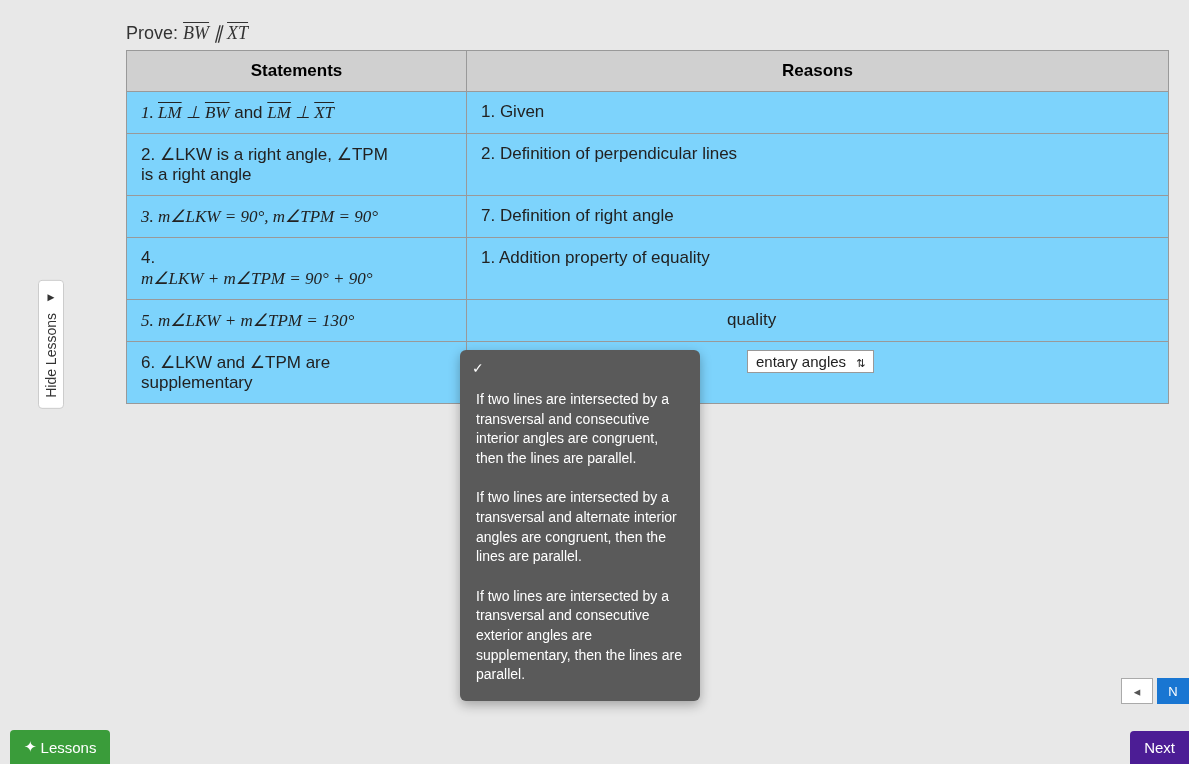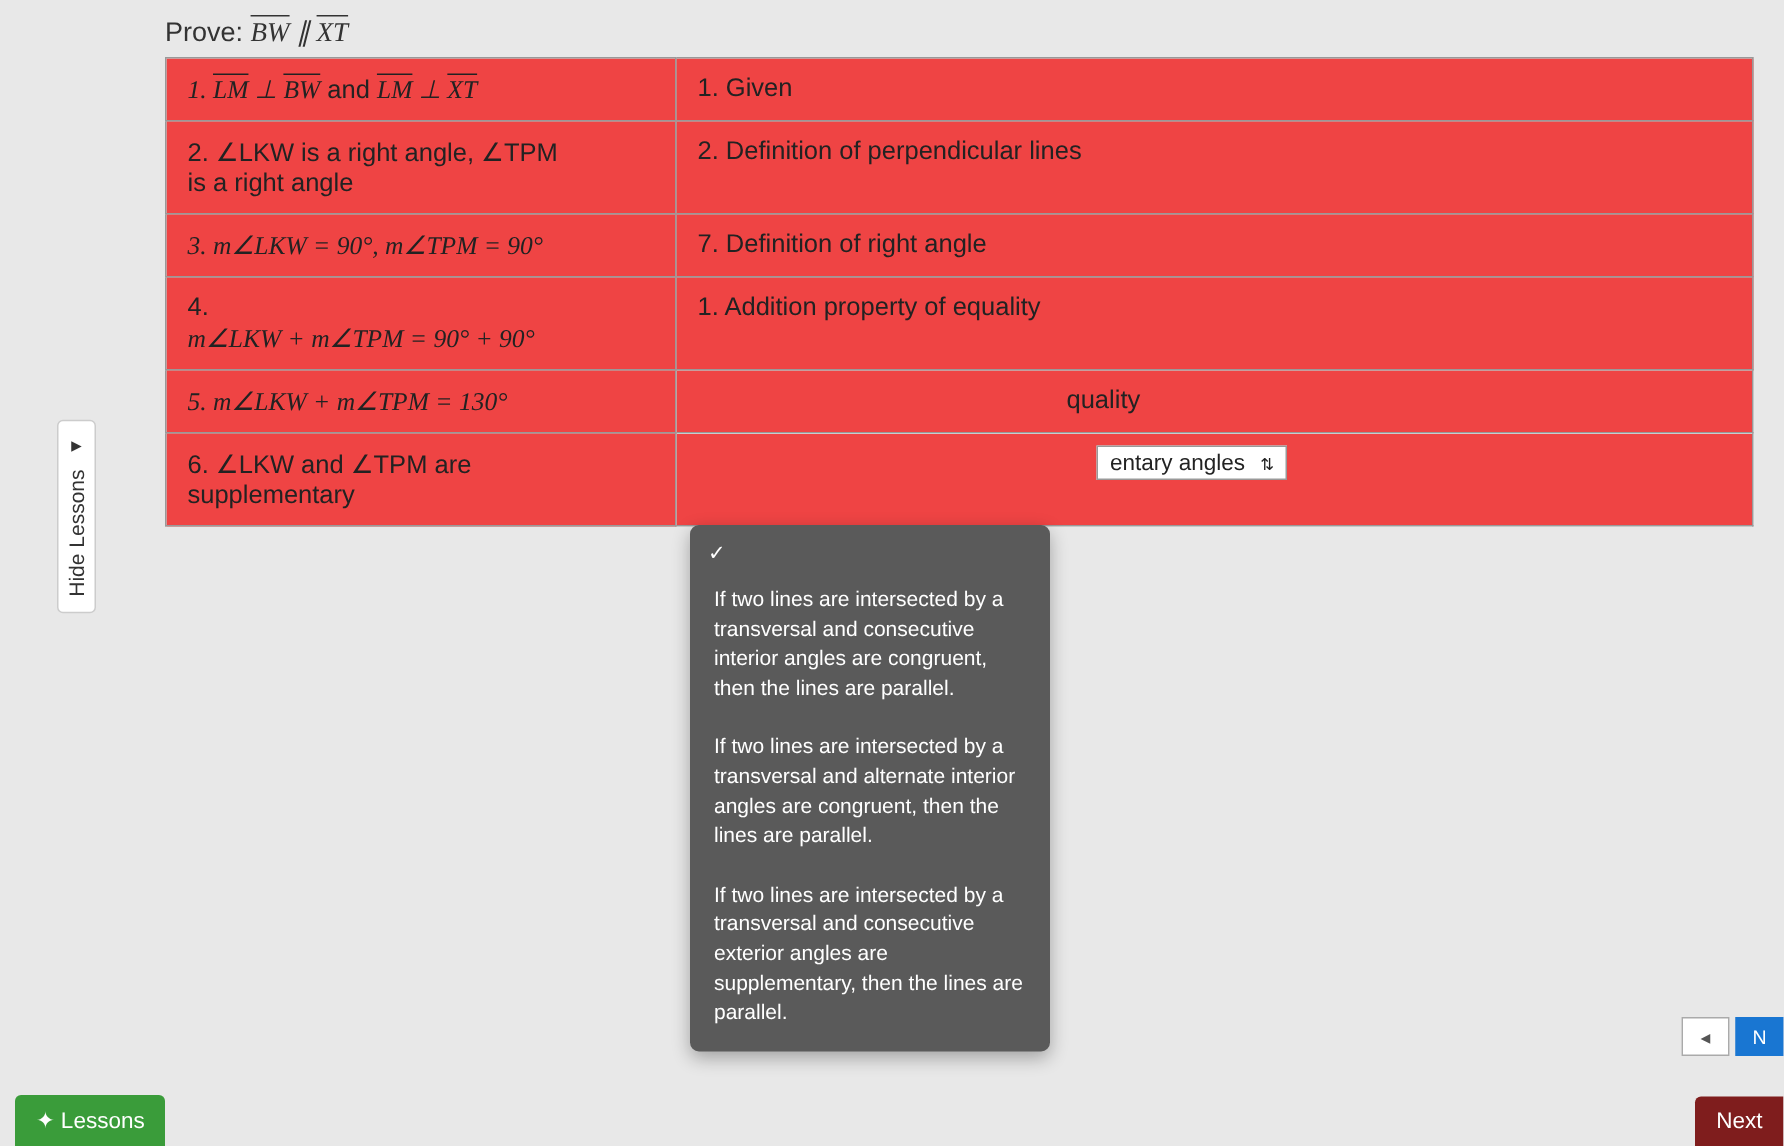--- a/index.html
+++ b/index.html
@@ -1,33 +1,33 @@
 <!DOCTYPE html>
 <html><head>
 <meta charset="utf-8">
 <style>
 *{box-sizing:border-box;margin:0;padding:0}
 body{font-family:Arial,Helvetica,sans-serif;background:#e8e8e8;width:1189px;height:764px;overflow:hidden;position:relative}
-.content{position:absolute;left:110px;top:0;right:0;padding:10px 20px 0 0}
+.content{position:absolute;left:126px;top:0;right:0;padding:22px 20px 0 0}
 .prove{font-size:18px;color:#333;margin-bottom:6px}
 .desc{font-size:17px;color:#333;line-height:1.4;margin-bottom:18px}
 .ovl{text-decoration:overline}
 .tbl{width:100%;border-collapse:collapse;background:#fff}
 .tbl th{background:#d0d0d0;border:1px solid #999;padding:10px 14px;font-size:17px;font-weight:bold;text-align:center}
-.tbl td{border:1px solid #999;padding:10px 14px;font-size:17px;color:#222;vertical-align:top;background:#ef4444}
+.tbl td{border:1px solid #999;padding:10px 14px;font-size:17px;color:#222;vertical-align:top;background:#7dd3fc}
 .tbl td:first-child{width:340px}
 .math{font-style:italic;font-family:'Times New Roman',serif}
 .sidebar{position:absolute;left:38px;top:280px;background:#fff;border:1px solid #ccc;border-radius:4px;padding:10px 4px;writing-mode:vertical-rl;transform:rotate(180deg);font-size:14px;color:#333;display:flex;align-items:center;gap:6px}
 .dropdown{position:absolute;left:460px;top:350px;width:240px;background:#5a5a5a;color:#fff;border-radius:6px;padding:6px 0;font-size:14px;box-shadow:0 4px 12px rgba(0,0,0,.3);z-index:10}
 .dd-check{padding:4px 12px;color:#fff}
 .dd-item{padding:10px 16px;line-height:1.4;cursor:pointer}
 .select{display:inline-block;border:1px solid #999;background:#fff;padding:2px 8px;font-size:15px}
 .select .arr{display:inline-block;margin-left:6px;font-size:11px;line-height:1}
 .prev{position:absolute;left:10px;bottom:0;background:#3a9c3a;color:#fff;padding:8px 14px;font-size:15px;border-radius:4px 4px 0 0;display:flex;align-items:center;gap:4px}
-.next{position:absolute;right:0;bottom:0;background:#7f1d1d;color:#fff;padding:8px 14px;font-size:15px;border-radius:4px 0 0 0}
+.next{position:absolute;right:0;bottom:0;background:#4c1d95;color:#fff;padding:8px 14px;font-size:15px;border-radius:4px 0 0 0}
 .navbar{position:absolute;right:0;bottom:60px;display:flex;gap:4px}
 .navbtn{background:#fff;border:1px solid #aaa;width:32px;height:26px;display:flex;align-items:center;justify-content:center;font-size:13px;color:#555}
 .navbtn.blue{background:#1976d2;color:#fff;border-color:#1976d2}
 .r5,.r6{position:relative}
 .r5-txt{position:absolute;left:260px}
 .r6-sel{position:absolute;left:280px;top:8px}
 </style>
 </head>
 <body>
 
@@ -37,20 +37,24 @@
 </div>
 
 <div class="content">
   <div class="prove">
     <span>Prove:</span>
     <span class="math"><span class="ovl">BW</span> ∥ <span class="ovl">XT</span></span>
   </div>
 
   <table class="tbl">
     <tbody>
+        <tr>
+      <th>Statements</th>
+      <th>Reasons</th>
+    </tr>
     <tr>
       <td><span class="math">1. <span class="ovl">LM</span> ⊥ <span class="ovl">BW</span></span> and <span class="math"><span class="ovl">LM</span> ⊥ <span class="ovl">XT</span></span></td>
       <td>1. Given</td>
     </tr>
     <tr>
       <td><span>2. ∠LKW is a right angle, ∠TPM</span><br><span>is a right angle</span></td>
       <td>2. Definition of perpendicular lines</td>
     </tr>
     <tr>
       <td><span class="math">3. m∠LKW = 90°, m∠TPM = 90°</span></td>

